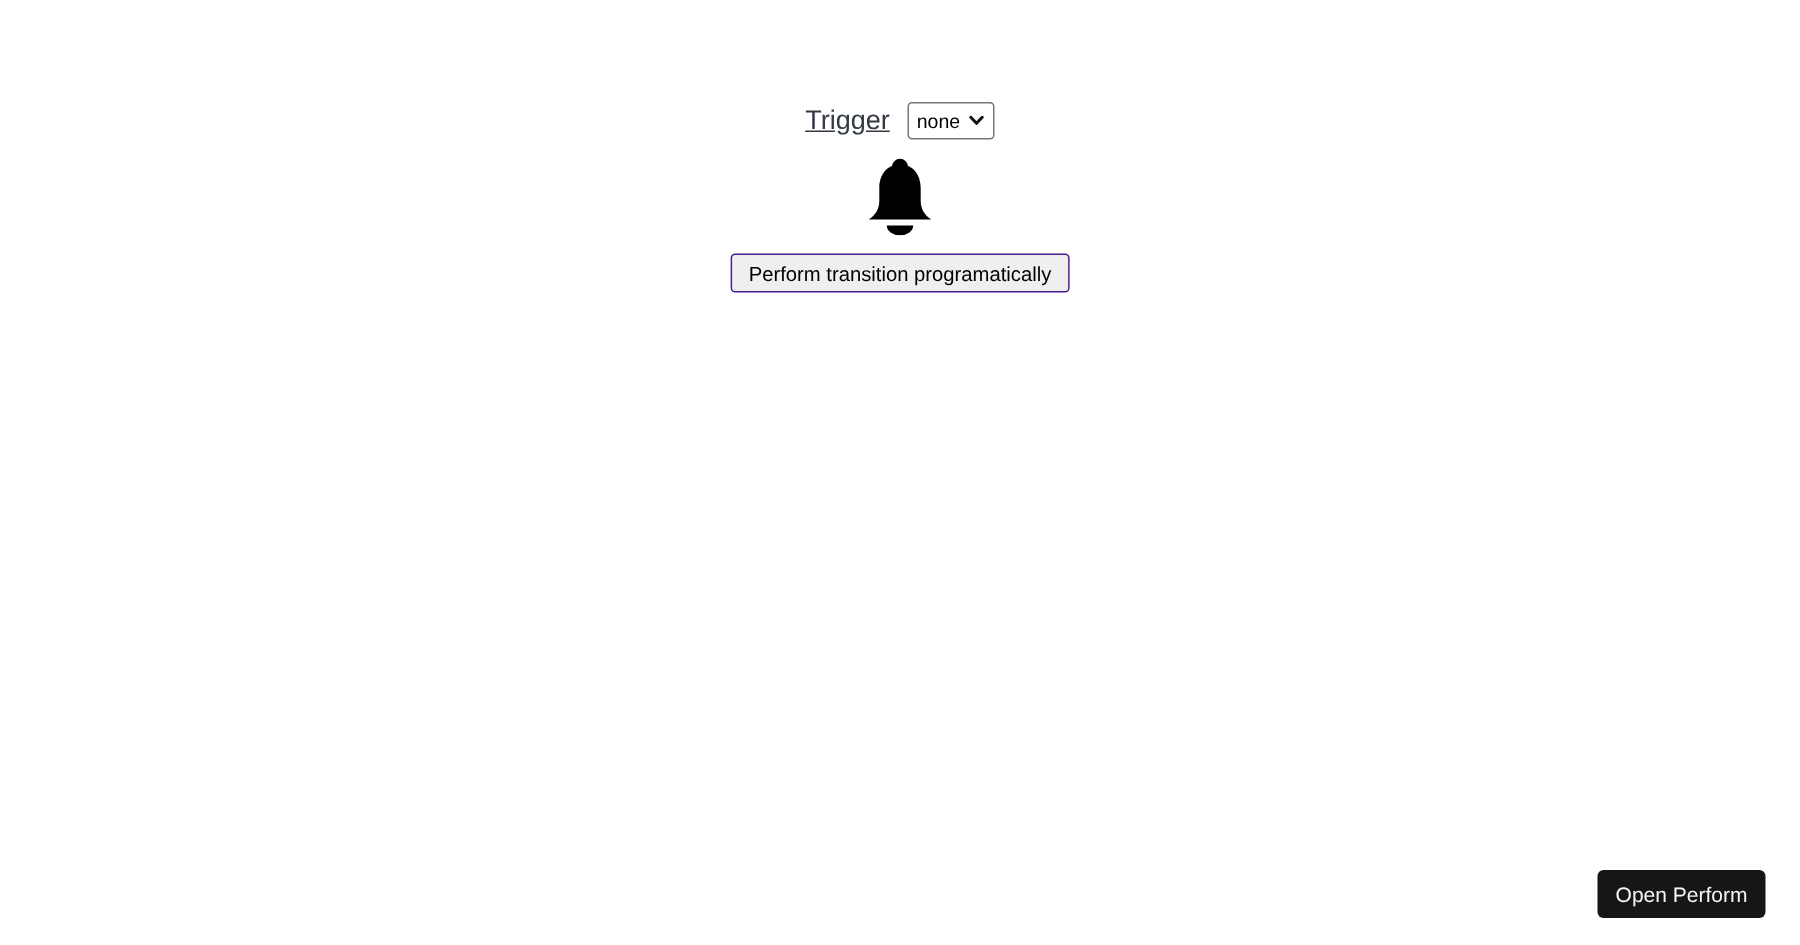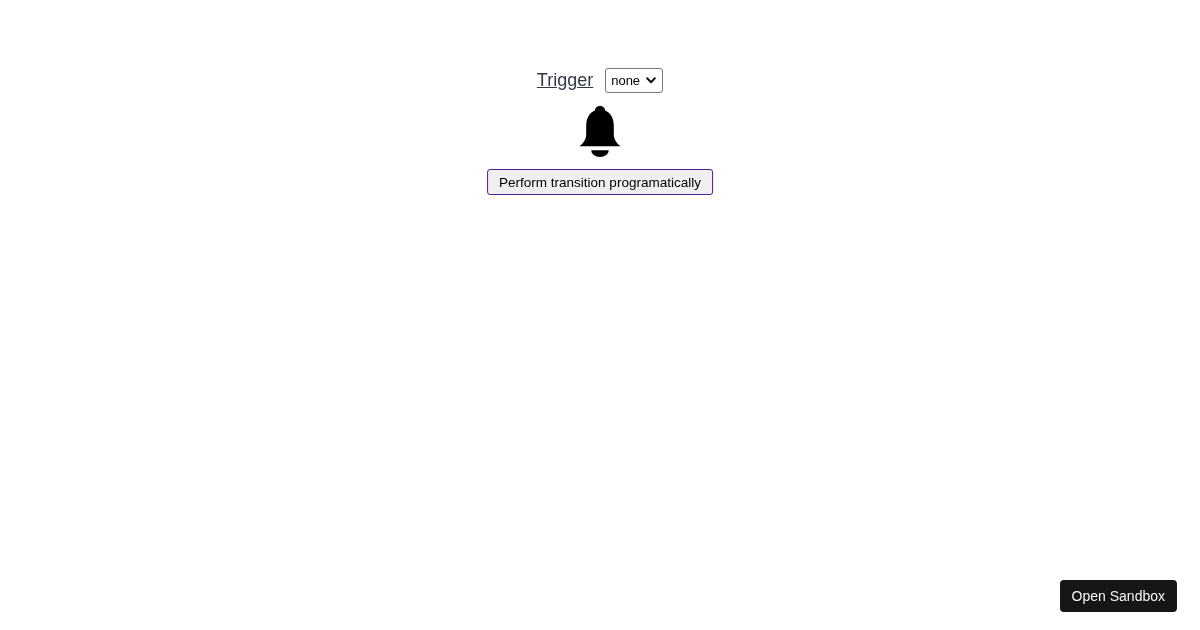--- a/index.html
+++ b/index.html
@@ -142,15 +142,15 @@
                  C 38.5 38.4, 35.8 34.5, 35.8 29
                  L 35.8 20.5
                  C 35.8 10.8, 30 4.5, 22 4.5 Z"></path>
         <path d="M13.2 45.3 L 30.8 45.3 A 8.8 6.6 0 0 1 13.2 45.3 Z"></path>
       </g>
     </svg>
   </div>
 
   <button class="perform-button">Perform transition programatically</button>
 
-  <button class="open-sandbox">Open Sandbox</button>
+  <button class="open-sandbox">Open Perform</button>
 
 </div>
 
 </body></html>

